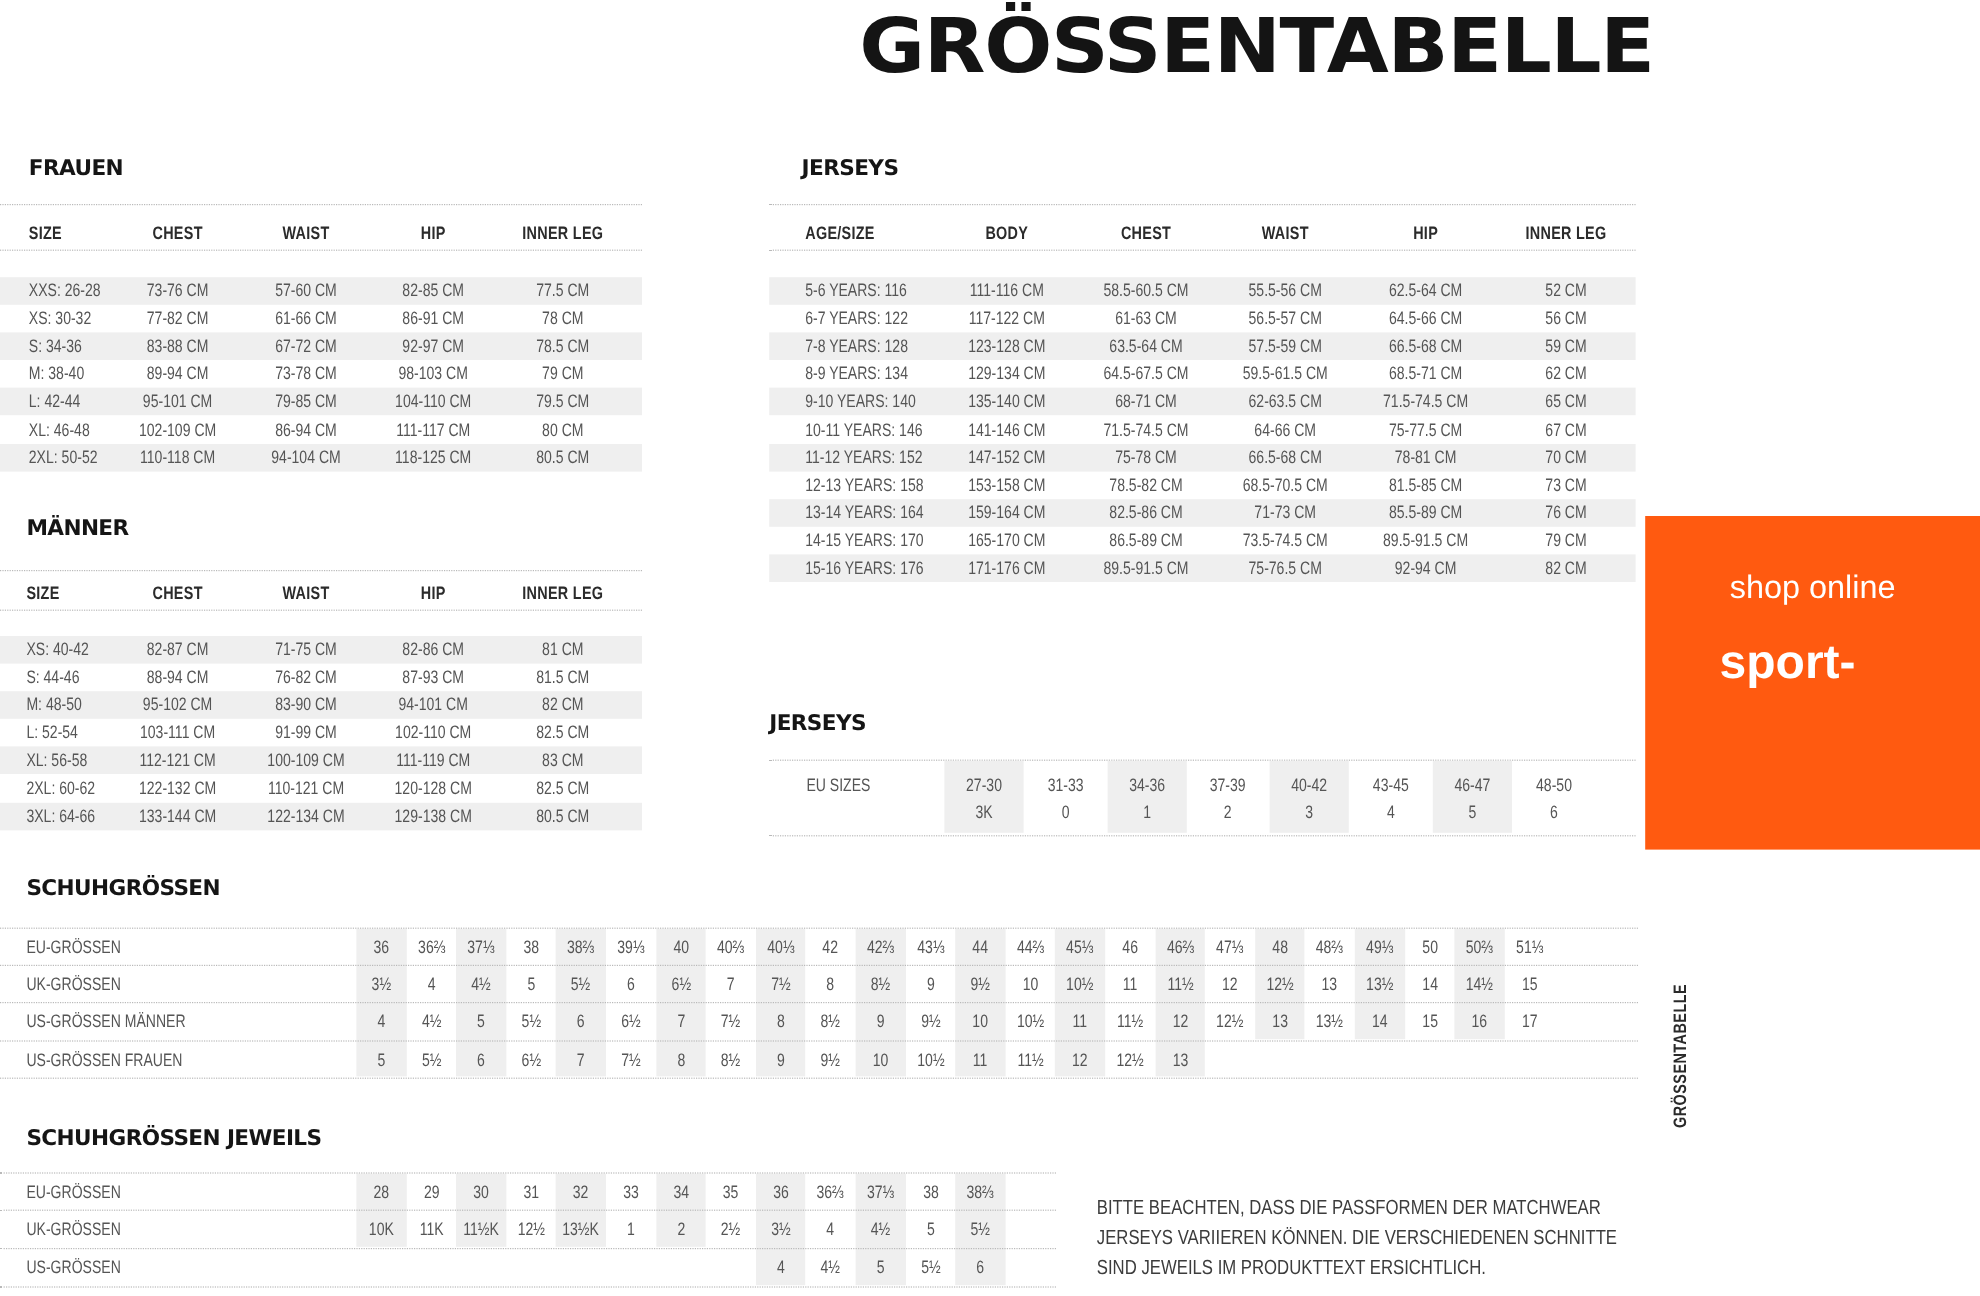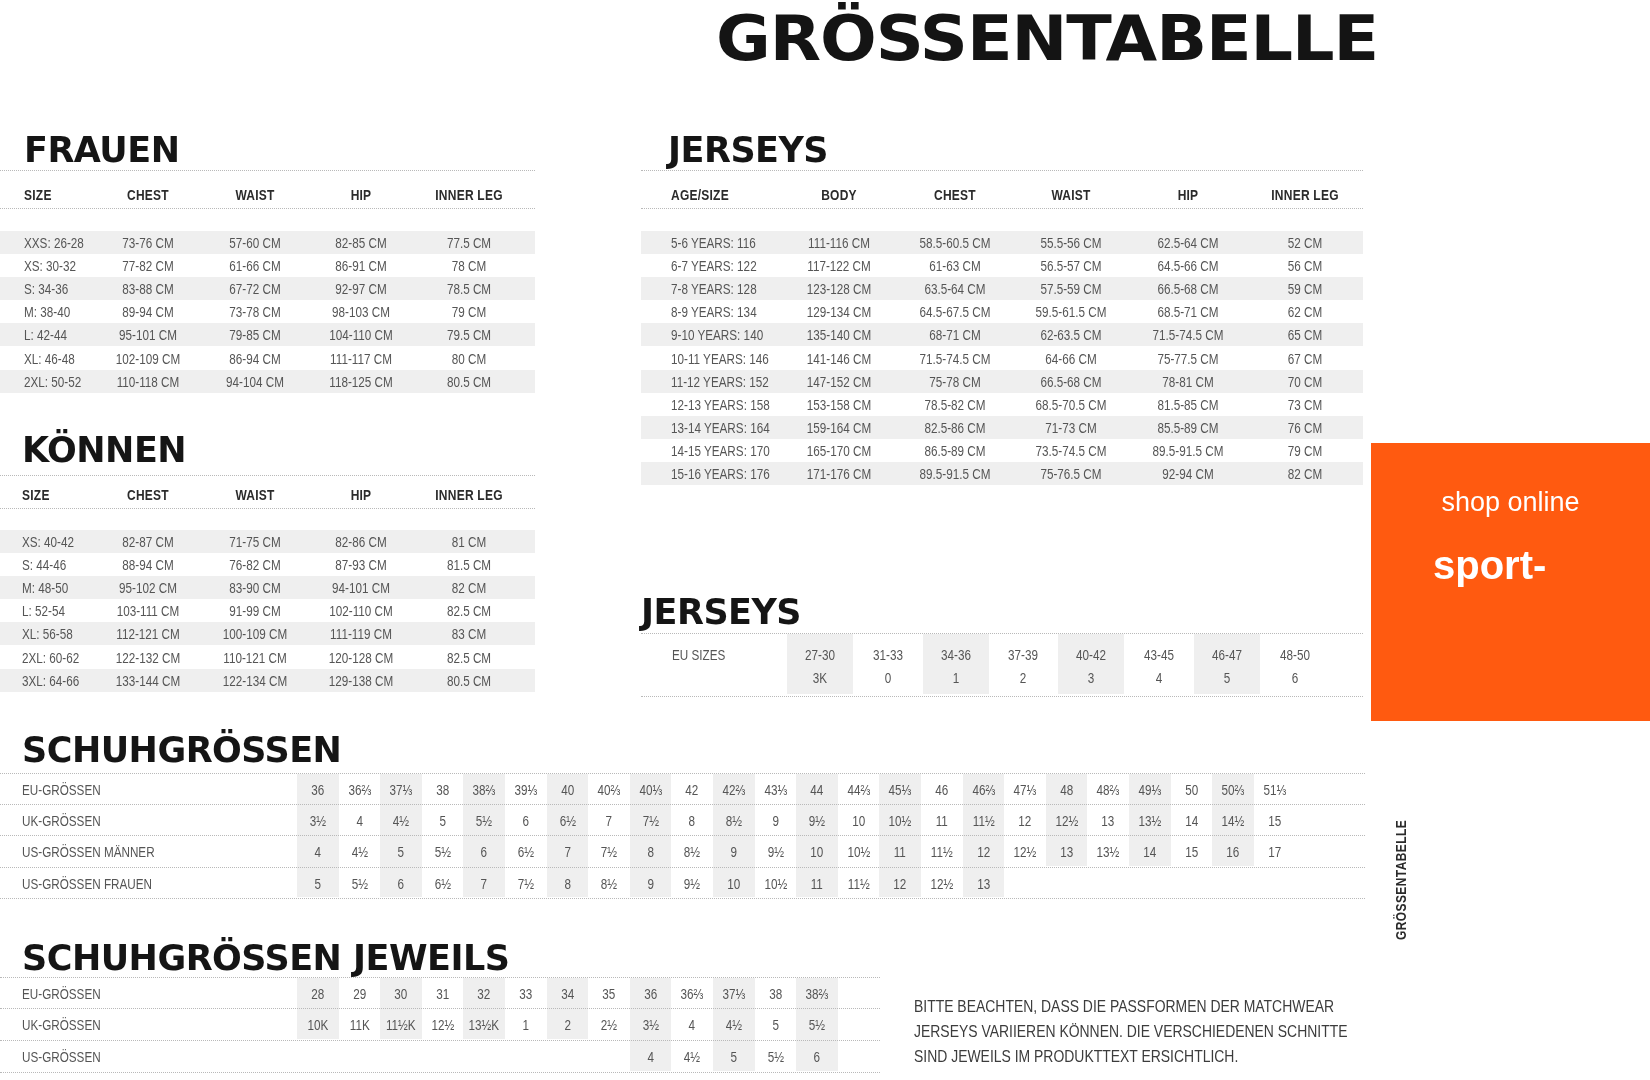--- a/index.html
+++ b/index.html
@@ -1,33 +1,33 @@
 <!DOCTYPE html>
 <html><head>
 <meta charset="utf-8">
 <style>
   html, body { margin:0; padding:0; }
   body { width:1650px; height:1080px; position:relative; background:#ffffff; overflow:hidden;
          font-family:"Liberation Sans", sans-serif; color:#3a3a3a; }
   .abs { position:absolute; }
   .main-title { left:716px; top:2px; font-family:"DejaVu Sans", sans-serif; font-weight:bold;
                 font-size:63px; letter-spacing:-1px; color:#141414; transform:scaleX(1.06); transform-origin:left top; white-space:nowrap; }
-  .sec-title { font-family:"DejaVu Sans", sans-serif; font-weight:bold; color:#151515; font-size:35px;
+  .sec-title { font-family:"DejaVu Sans", sans-serif; font-weight:bold; color:#151515; font-size:18px;
                letter-spacing:-0.5px; white-space:nowrap; }
   .dotted { position:absolute; height:0; border-top:1px dotted #b9b9b9; }
   .cond { font-family:"Liberation Sans Narrow","Liberation Sans", sans-serif; }
   .hdr { position:absolute; font-weight:bold; font-size:15px; color:#2b2b2b; transform:scaleX(0.8);
          transform-origin:center top; white-space:nowrap; letter-spacing:0.3px; }
   .cell { position:absolute; font-size:15px; color:#555; transform:scaleX(0.78); transform-origin:center top;
           white-space:nowrap; text-align:center; }
   .cell.left, .hdr.left { transform-origin:left top; text-align:left; }
   .row { position:absolute; height:23px; }
   .row.shade { background:#efefef; }
   .col-shade { position:absolute; background:#efefef; }
-  .banner { left:1371px; top:443px; width:279px; height:278px; background:#ff5a10; color:#fff; }
+  .banner { left:1371px; top:430px; width:279px; height:278px; background:#ff5a10; color:#fff; }
   .banner .shop { position:absolute; top:44px; width:100%; text-align:center; font-size:27px; }
   .banner .s1 { position:absolute; top:100px; left:62px; font-size:40px; font-weight:bold; }
   .banner .s2 { position:absolute; top:145px; left:3px; font-size:40px; font-weight:bold; white-space:nowrap; }
   .banner .s2 small { font-size:19px; font-weight:bold; }
   .note { left:914px; top:994px; font-size:17px; color:#3c3c3c; line-height:25px; transform:scaleX(0.82);
           transform-origin:left top; white-space:nowrap; }
   .vert { left:1392px; top:940px; font-size:15px; font-weight:bold; color:#2a2a2a; transform:rotate(-90deg) scaleX(0.8);
           transform-origin:left top; white-space:nowrap; letter-spacing:0.5px; }
 </style>
 </head>
@@ -84,21 +84,21 @@
       <div class="row shade" style="left:0px;top:369.6px;width:535px;"></div>
       <div class="cell cond left" style="left:24px;top:372.6px;">2XL: 50-52</div>
       <div class="cell cond" style="left:78px;width:140px;top:372.6px;">110-118 CM</div>
       <div class="cell cond" style="left:185px;width:140px;top:372.6px;">94-104 CM</div>
       <div class="cell cond" style="left:291px;width:140px;top:372.6px;">118-125 CM</div>
       <div class="cell cond" style="left:399px;width:140px;top:372.6px;">80.5 CM</div>
     </div>
 </section>
 
 <section>
-  <div class="abs sec-title" style="left:22px;top:430px;">KÖNNEN</div>
+  <div class="abs sec-title" style="left:22px;top:430px;">MÄNNER</div>
   <div class="dotted" style="left:0;top:475px;width:535px;"></div>
   <div id="maenner-table">
       <div class="hdr cond left" style="left:22px;top:486px;">SIZE</div>
       <div class="hdr cond" style="left:88px;width:120px;text-align:center;top:486px;">CHEST</div>
       <div class="hdr cond" style="left:195px;width:120px;text-align:center;top:486px;">WAIST</div>
       <div class="hdr cond" style="left:301px;width:120px;text-align:center;top:486px;">HIP</div>
       <div class="hdr cond" style="left:409px;width:120px;text-align:center;top:486px;">INNER LEG</div>
       <div class="dotted" style="left:0px;top:508px;width:535px;"></div>
       <div class="row shade" style="left:0px;top:530px;width:535px;"></div>
       <div class="cell cond left" style="left:22px;top:533px;">XS: 40-42</div>

